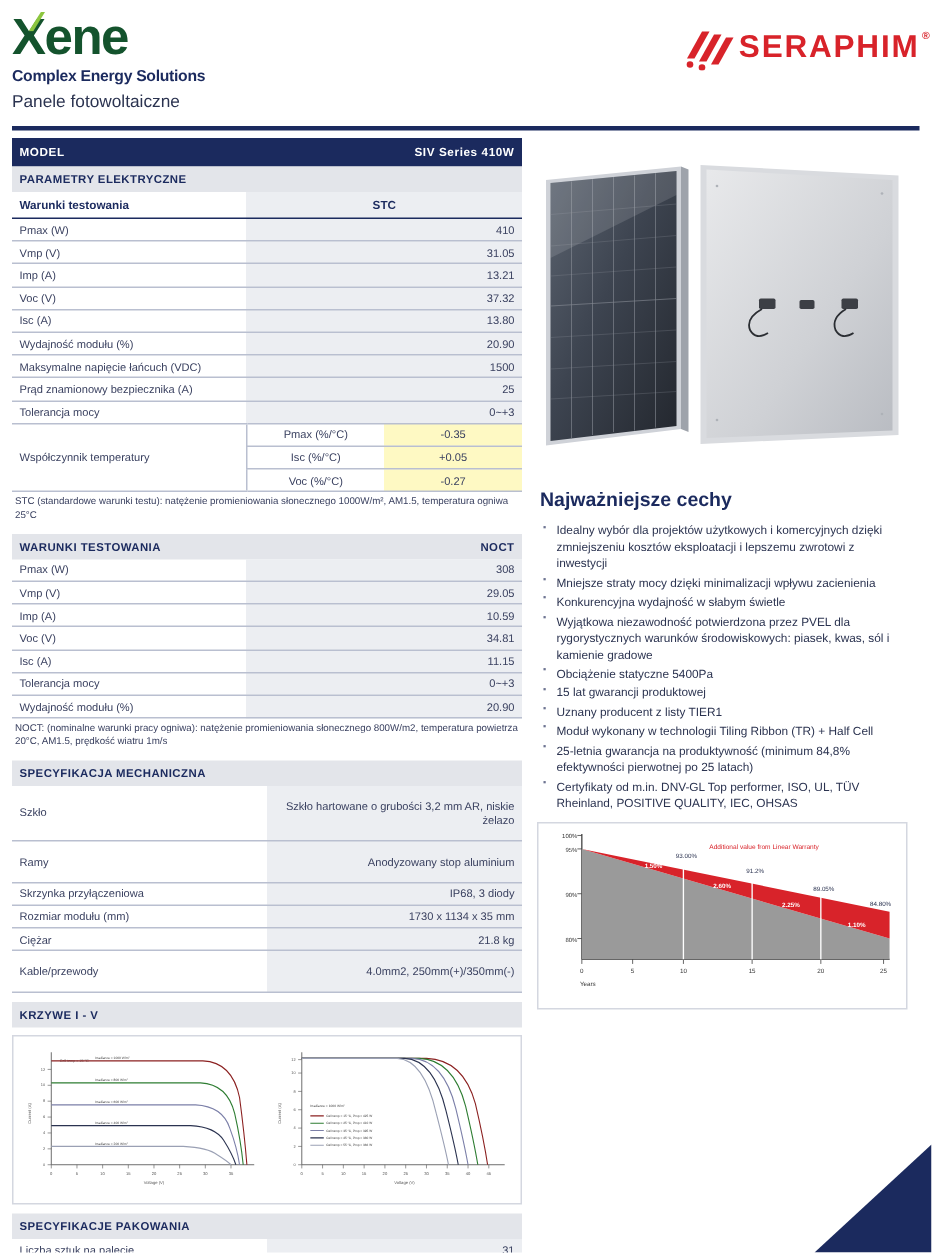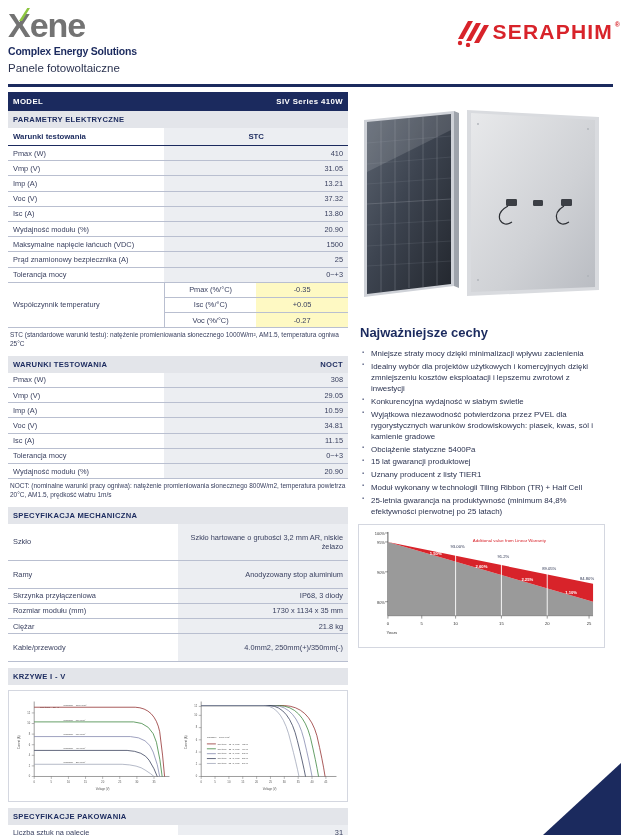--- a/index.html
+++ b/index.html
@@ -10,21 +10,21 @@
     color:#2b3350;
     position:relative;
     overflow:hidden;
   }
 
   
   .header { position:relative; height:92px; }
   .logo-xene { position:absolute; left:8px; top:8px; }
   .logo-xene .word {
     font-size:34px; font-weight:bold; letter-spacing:-1px;
-    color:#737373; line-height:34px; position:relative; display:inline-block;
+    color:#14532d; line-height:34px; position:relative; display:inline-block;
   }
   .logo-xene .word .xmark {
     position:absolute; left:11px; top:0px; width:11px; height:13px;
     background:#8cc63f;
     clip-path:polygon(0 100%, 75% 0, 100% 0, 28% 100%);
   }
   .logo-xene .tag {
     font-size:10.5px; font-weight:bold; color:#1b2a5e;
     letter-spacing:-0.2px; margin-top:3px;
   }
@@ -505,29 +505,30 @@
               <circle cx="230" cy="29" r="0.9"></circle>
             <circle cx="120" cy="180" r="0.9"></circle>
               <circle cx="230" cy="176" r="0.9"></circle>
           </g>
         </g>
       </svg>
     </div>
 
     <div class="feat-title">Najważniejsze cechy</div>
     <ul class="feat-list">
+      <li>Idealny wybór dla projektów użytkowych i komercyjnych dzięki zmniejszeniu kosztów eksploatacji i lepszemu zwrotowi z inwestycji</li>
       <li>Mniejsze straty mocy dzięki minimalizacji wpływu zacienienia</li>
-      <li>Idealny wybór dla projektów użytkowych i komercyjnych dzięki zmniejszeniu kosztów eksploatacji i lepszemu zwrotowi z inwestycji</li>
       <li>Konkurencyjna wydajność w słabym świetle</li>
       <li>Wyjątkowa niezawodność potwierdzona przez PVEL dla rygorystycznych warunków środowiskowych: piasek, kwas, sól i kamienie gradowe</li>
       <li>Obciążenie statyczne 5400Pa</li>
       <li>15 lat gwarancji produktowej</li>
       <li>Uznany producent z listy TIER1</li>
       <li>Moduł wykonany w technologii Tiling Ribbon (TR) + Half Cell</li>
       <li>25-letnia gwarancja na produktywność (minimum 84,8% efektywności pierwotnej po 25 latach)</li>
+      <li>Certyfikaty od m.in. DNV-GL Top performer, ISO, UL, TÜV Rheinland, POSITIVE QUALITY, IEC, OHSAS</li>
     </ul>
 
     <div class="warranty-box">
       <svg viewBox="0 0 240 112" width="100%">
         <line x1="26" y1="4" x2="26" y2="88" stroke="#333" stroke-width="0.8"></line>
         <line x1="26" y1="88" x2="232" y2="88" stroke="#333" stroke-width="0.8"></line>
 
         <g font-size="4" fill="#333" text-anchor="end">
           <text x="23" y="7">100%</text>
             <text x="23" y="16">95%</text>

